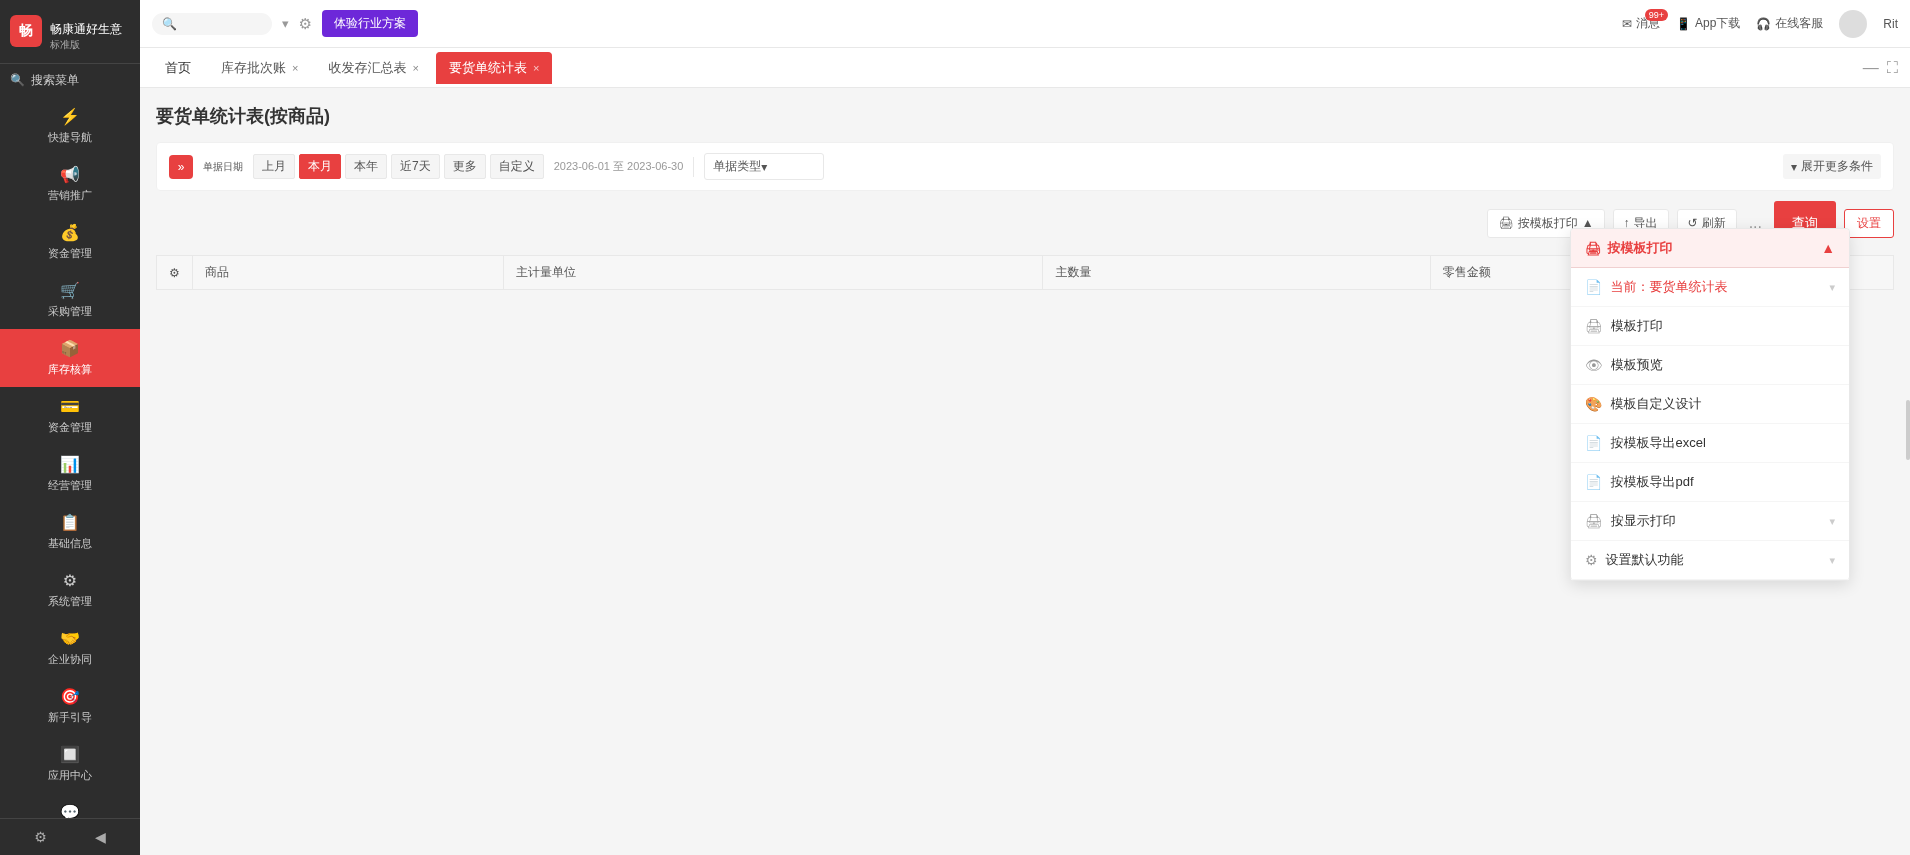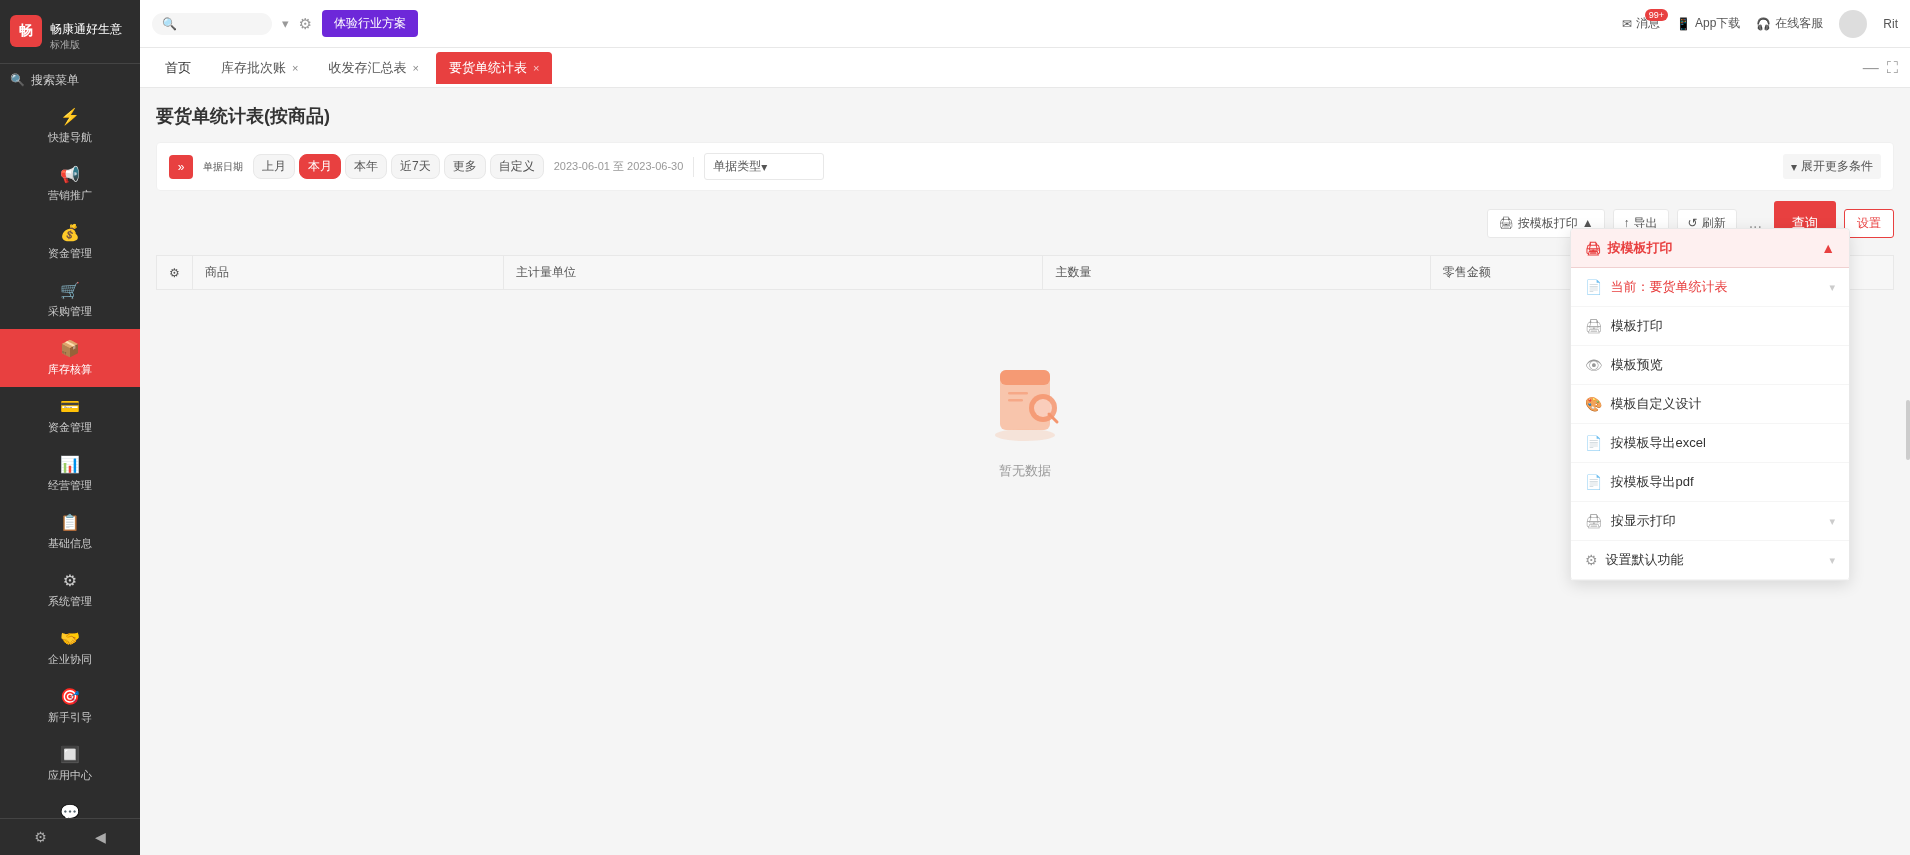--- a/index.html
+++ b/index.html
@@ -163,21 +163,21 @@
     .filter-expand-btn {
       width: 24px; height: 24px;
       background: #e84040;
       border-radius: 4px;
       display: flex; align-items: center; justify-content: center;
       color: white; cursor: pointer; font-size: 12px;
     }
     .filter-label { color: #555; font-size: 10px; white-space: nowrap; }
     .filter-date-btns { display: flex; gap: 4px; }
     .filter-date-btn {
-      padding: 3px 8px; border-radius: 8px;
+      padding: 3px 8px; border-radius: 2px;
       font-size: 12px; cursor: pointer;
       background: #f5f5f5; color: #555; border: 1px solid #e8e8e8;
     }
     .filter-date-btn.active { background: #e84040; color: white; border-color: #e84040; }
     .filter-date-range { font-size: 11px; color: #999; }
     .filter-divider { height: 20px; width: 1px; background: #e8e8e8; }
     .filter-select {
       border: 1px solid #e8e8e8; border-radius: 3px;
       padding: 4px 8px; font-size: 12px; color: #555;
       background: white; cursor: pointer;
@@ -474,36 +474,20 @@
           <th>主计量单位</th>
           <th>主数量</th>
           <th>零售金额</th>
         </tr>
       </thead>
       <tbody>
         
       </tbody>
     </table>
 
-    <div class="empty-state">
-      <div class="empty-icon">
-        <svg width="100" height="100" viewBox="0 0 100 100">
-
-          <ellipse cx="50" cy="85" rx="30" ry="6" fill="#f5c9b0" opacity="0.4"></ellipse>
-          <rect x="25" y="20" width="50" height="60" rx="6" fill="#f9b99a" opacity="0.8"></rect>
-          <rect x="25" y="20" width="50" height="15" rx="6" fill="#f4956e" opacity="0.9"></rect>
-          <circle cx="68" cy="58" r="14" fill="#f4956e" opacity="0.85"></circle>
-          <circle cx="68" cy="58" r="9" fill="white" opacity="0.5"></circle>
-          <line x1="74" y1="64" x2="82" y2="72" stroke="#f4956e" stroke-width="3" stroke-linecap="round"></line>
-          <rect x="33" y="42" width="20" height="2.5" rx="1.2" fill="#f4956e" opacity="0.6"></rect>
-          <rect x="33" y="49" width="15" height="2.5" rx="1.2" fill="#f4956e" opacity="0.6"></rect>
-        </svg>
-      </div>
-      <span>暂无数据</span>
-    </div>
 
     <div class="print-dropdown">
       <div class="print-dropdown-header">
         <div class="print-dropdown-title">
           <span>🖨</span>
           <span>按模板打印</span>
         </div>
         <span class="print-dropdown-close">▲</span>
       </div>
 

